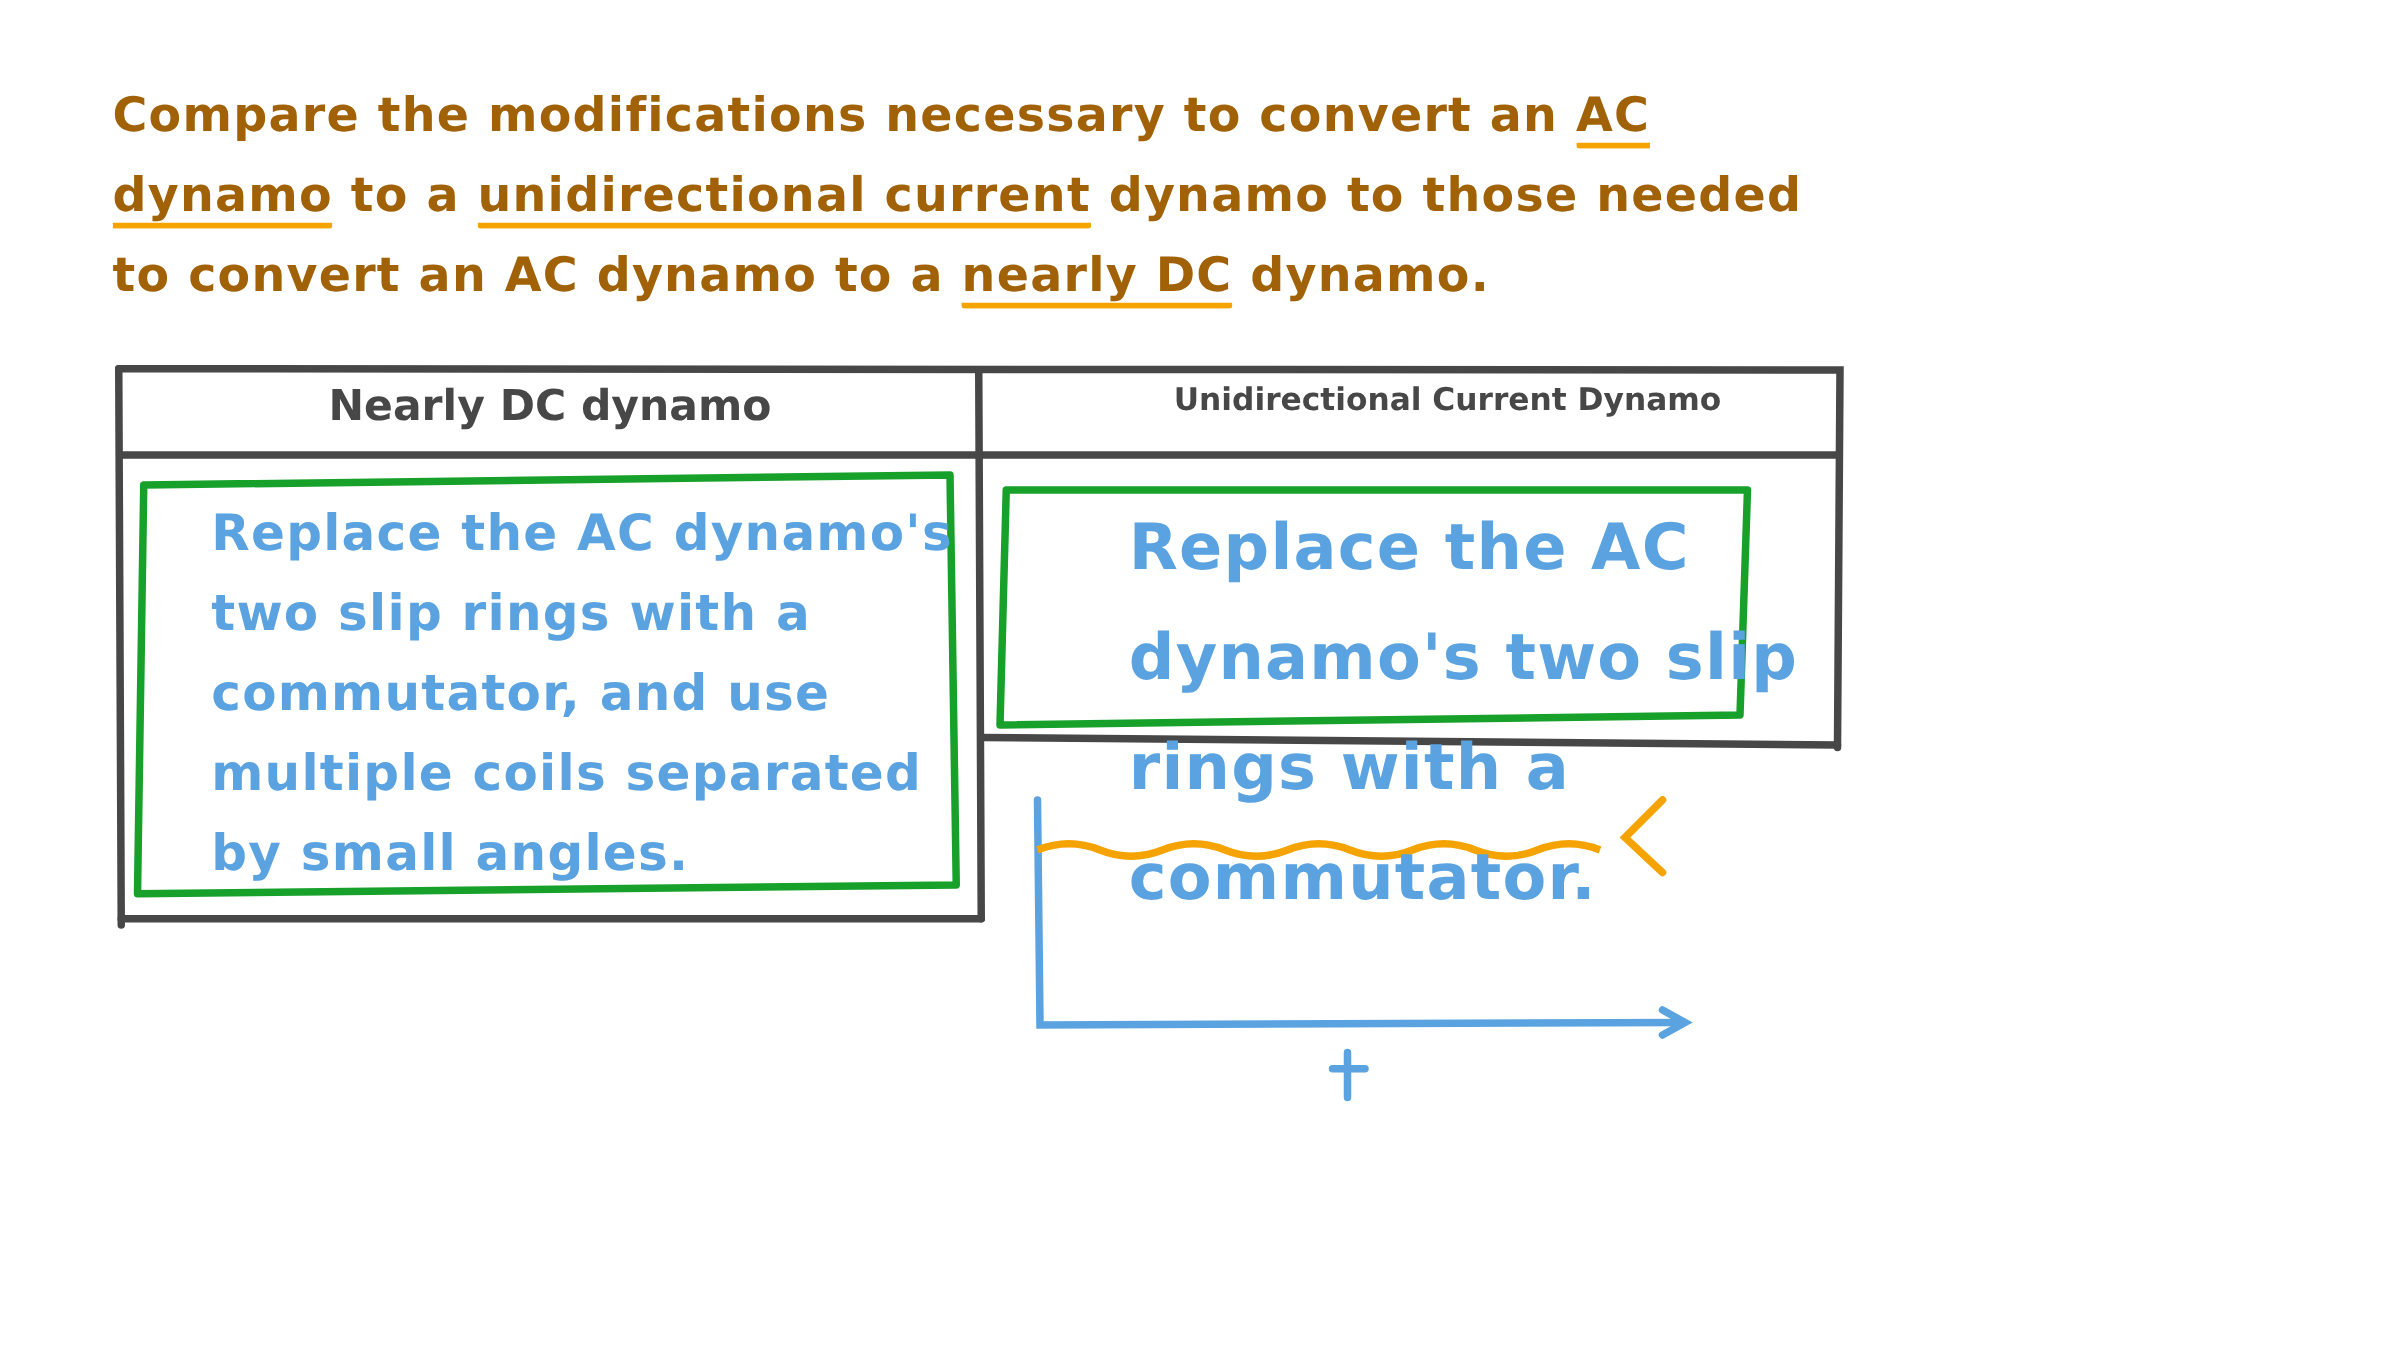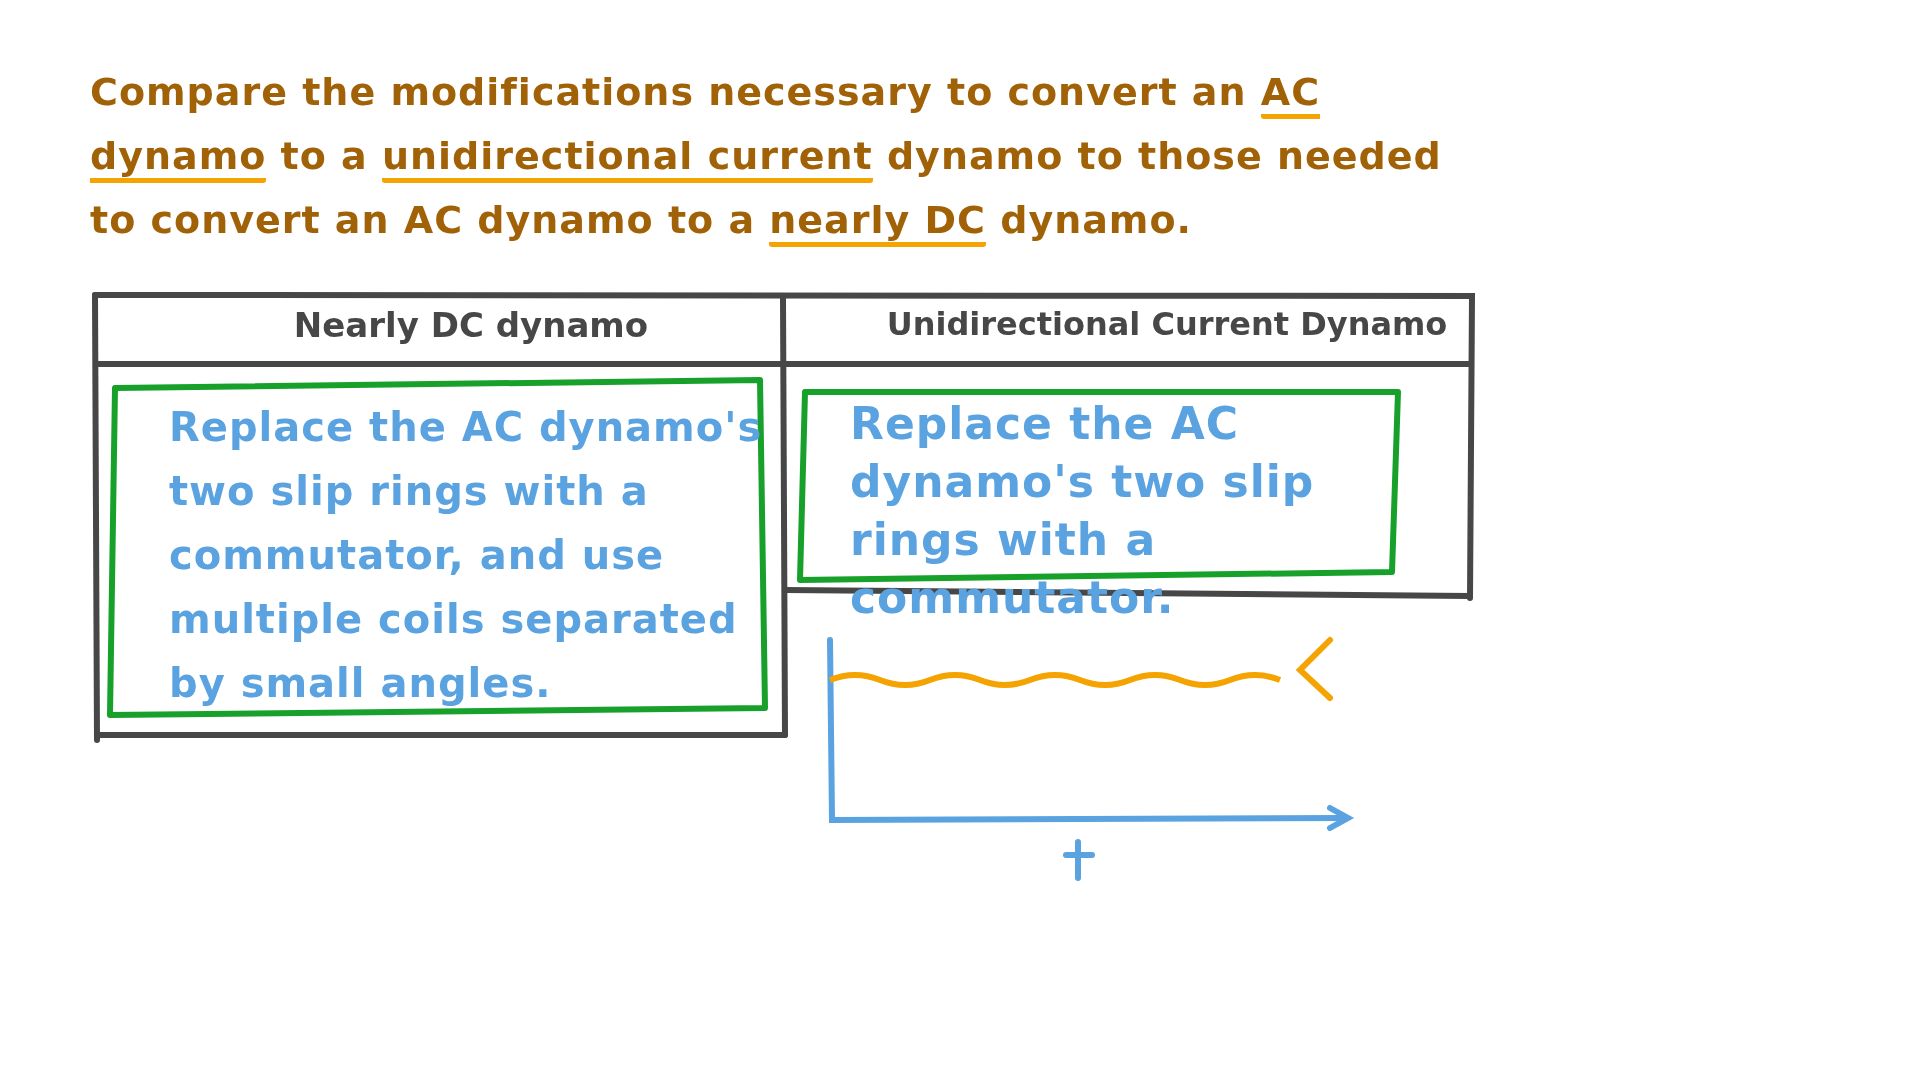--- a/index.html
+++ b/index.html
@@ -1,21 +1,21 @@
 <!DOCTYPE html>
 <html><head>
 <meta charset="utf-8">
 <style>
   html,body{margin:0;padding:0;background:#fff;}
   body{width:1552px;height:888px;position:relative;overflow:hidden;font-family:"DejaVu Sans",sans-serif;}
   .q{position:absolute;left:90px;top:60px;width:1400px;font-size:38px;line-height:64px;color:#a16207;font-weight:bold;letter-spacing:1px;}
   .ul{border-bottom:5px solid #f5a300;border-radius:3px;}
   svg{position:absolute;left:0;top:0;}
   .cell{position:absolute;color:#5aa3e0;font-weight:bold;letter-spacing:1px;margin-left:44px;}
-  .hdr{position:absolute;color:#474747;font-weight:bold;font-size:34px;text-align:center;padding-left:31px;}
+  .hdr{position:absolute;color:#474747;font-weight:bold;font-size:34px;text-align:center;}
 </style>
 </head>
 <body>
 
 <div class="q">
   <span>Compare the modifications necessary to convert an </span><span class="ul">AC dynamo</span><span> to a </span><span class="ul">unidirectional current</span><span> dynamo to those needed to convert an AC dynamo to a </span><span class="ul">nearly DC</span><span> dynamo.</span>
 </div>
 
 <svg width="1552" height="888">
   <g stroke="#474747" stroke-width="6" fill="none" stroke-linecap="round">
@@ -33,15 +33,15 @@
   <g stroke="#5aa3e0" stroke-width="6" fill="none" stroke-linecap="round">
     <path d="M830 640 L832 820 L1345 818"></path>
     <path d="M1330 808 L1348 818 L1330 828"></path>
     <path d="M1078 842 L1078 878 M1066 855 L1092 855"></path>
   </g>
   <path d="M830 680 q25 -10 50 0 t50 0 t50 0 t50 0 t50 0 t50 0 t50 0 t50 0 t50 0" stroke="#f5a300" stroke-width="6" fill="none"></path>
   <path d="M1330 640 L1300 670 L1330 698" stroke="#f5a300" stroke-width="6" fill="none" stroke-linecap="round"></path>
 </svg>
 
 <div class="hdr" style="left:100px;top:305px;width:680px;">Nearly DC dynamo</div>
-<div class="hdr" style="left:796px;top:305px;width:680px;font-size:32px;">Unidirectional Current Dynamo</div>
+<div class="hdr" style="left:818px;top:305px;width:680px;font-size:25px;">Unidirectional Current Dynamo</div>
 <div class="cell" style="left:125px;top:395px;width:630px;font-size:40px;line-height:64px;">Replace the AC dynamo's two slip rings with a commutator, and use multiple coils separated by small angles.</div>
-<div class="cell" style="left:806px;top:395px;width:575px;font-size:44px;line-height:58px;">Replace the AC dynamo's two slip rings with a commutator.</div>
+<div class="cell" style="left:859px;top:395px;width:575px;font-size:51px;line-height:88px;">Replace the AC dynamo's two slip rings with a commutator.</div>
 
 </body></html>

